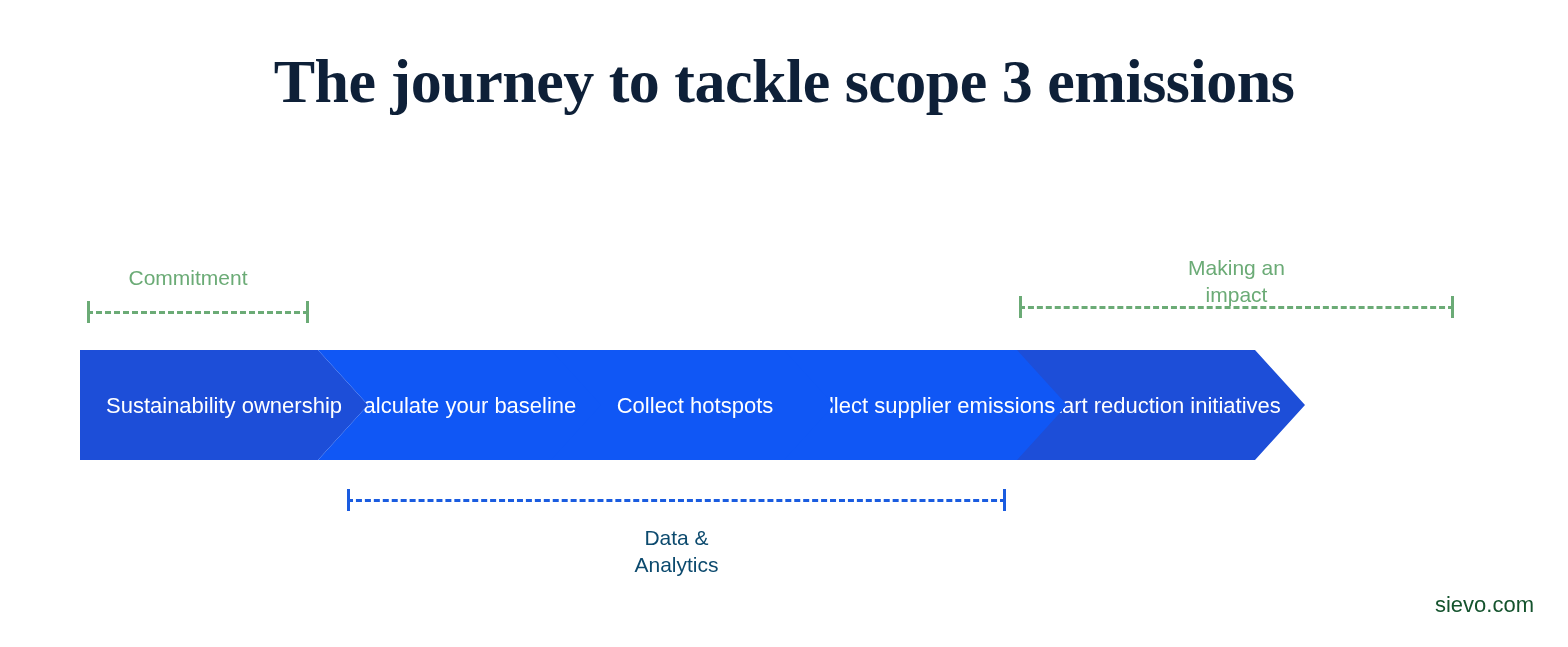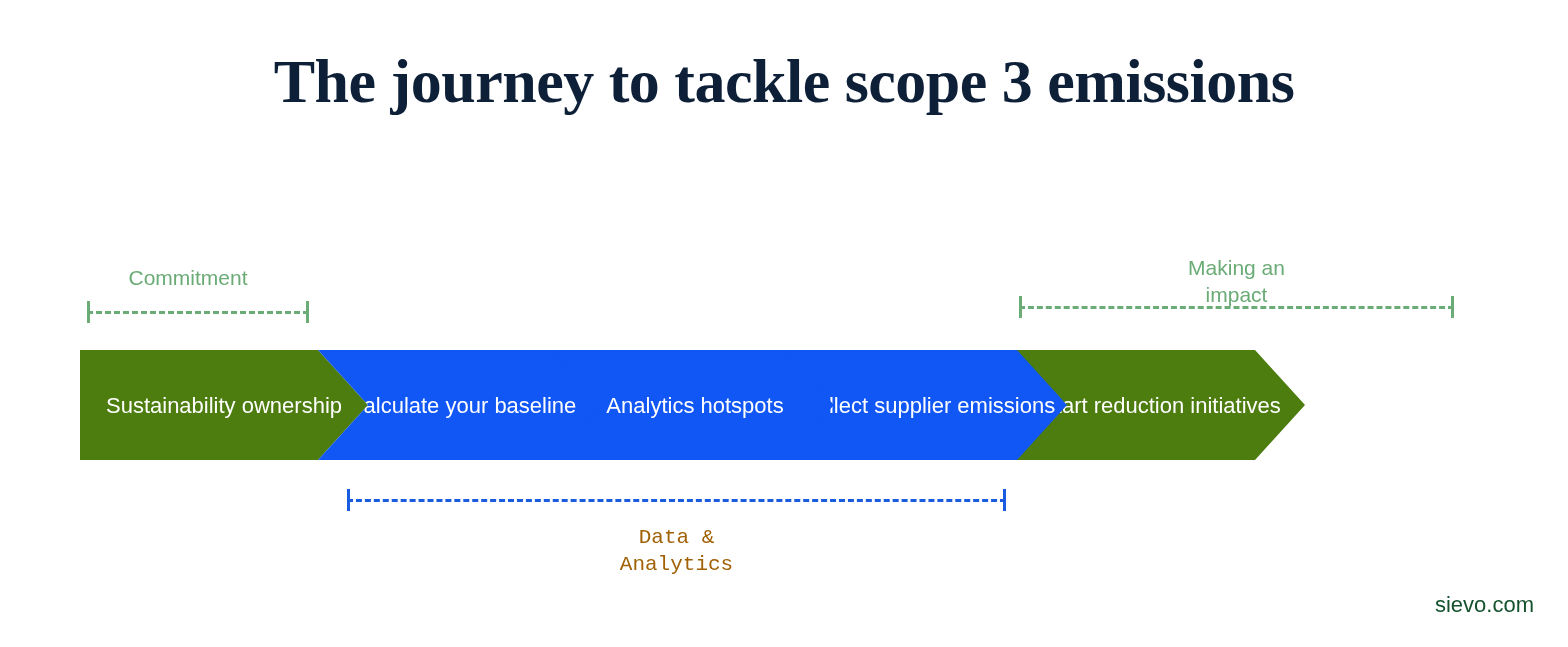--- a/index.html
+++ b/index.html
@@ -52,21 +52,21 @@
   .chevron .chev-label {
     position: relative;
     z-index: 2;
     color: #ffffff;
     font-size: 22px;
     line-height: 27px;
     text-align: center;
     font-family: "Liberation Sans", sans-serif;
     padding: 0 6px;
   }
-  .chev-green  { background: #4d7c0f; }
+  .chev-green  { background: #1d4ed8; }
   .chev-blue   { background: #1057F5; }
 
   
   .shape-start {
     clip-path: polygon(0 0, calc(100% - 50px) 0, 100% 50%, calc(100% - 50px) 100%, 0 100%);
   }
   
   .shape-mid {
     clip-path: polygon(0 0, calc(100% - 50px) 0, 100% 50%, calc(100% - 50px) 100%, 0 100%, 50px 50%);
   }
@@ -107,21 +107,21 @@
 
   .phase-label {
     position: absolute;
     text-align: center;
     font-size: 21px;
     line-height: 27px;
     font-family: "Liberation Sans", sans-serif;
     white-space: pre-line;
   }
   .label-green { color: #6BAB76; }
-  .label-blue  { color: #a16207; font-family: Liberation Mono, monospace; }
+  .label-blue  { color: #0c4a6e; }
 
   
   #watermark {
     position: absolute;
     right: 34px;
     top: 592px;
     font-size: 22px;
     line-height: 26px;
     color: #14532d;
     font-family: "Liberation Sans", sans-serif;
@@ -153,21 +153,21 @@
     <span class="chev-label">Sustainability
 ownership</span>
   </div>
 
   <div class="chevron chev-blue shape-mid" style="left: 238px; width: 288px;">
     <span class="chev-label">Calculate
 your baseline</span>
   </div>
 
   <div class="chevron chev-blue shape-mid" style="left: 471px; width: 288px;">
-    <span class="chev-label">Analytics
+    <span class="chev-label">Collect
 hotspots</span>
   </div>
 
   <div class="chevron chev-blue shape-mid" style="left: 704px; width: 288px;">
     <span class="chev-label">Collect
 supplier
 emissions</span>
   </div>
 
   <div class="chevron chev-green shape-mid" style="left: 937px; width: 288px;">

